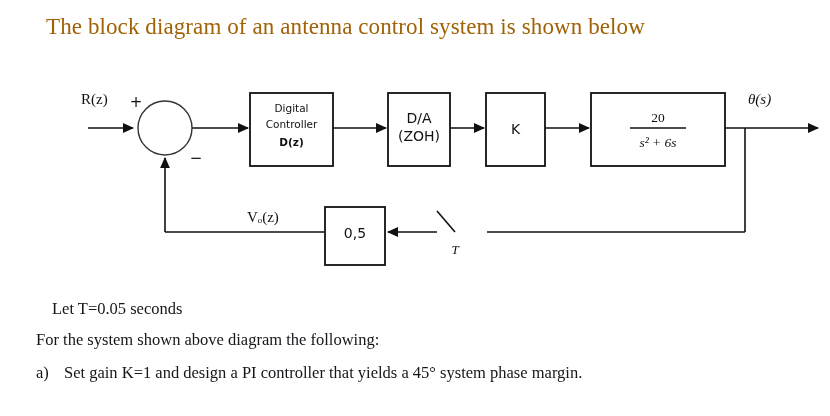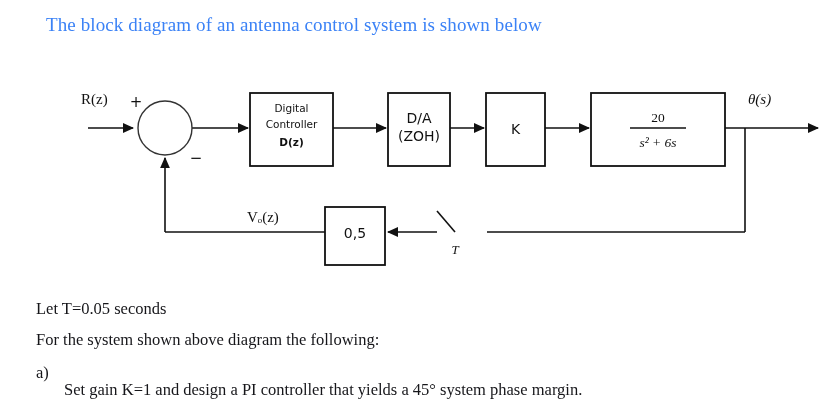--- a/index.html
+++ b/index.html
@@ -15,44 +15,44 @@
     color: #1a1a1a;
     overflow: hidden;
   }
 
   .abs { position: absolute; }
 
   
   #title {
     left: 46px;
     top: 14px;
-    font-size: 19px;
+    font-size: 23px;
     letter-spacing: 0.1px;
     white-space: nowrap;
-    color: #3b82f6;
+    color: #a16207;
     text-align: right;
   }
 
   
   #diagram {
     left: 0; top: 0;
     width: 830px; height: 300px;
   }
   #diagram svg { display: block; }
 
   
   .prose {
     font-size: 16.5px;
     white-space: nowrap;
     color: #16161a;
   }
-  #let-line   { left: 36px; top: 299px; text-align: right; }
+  #let-line   { left: 52px; top: 299px; text-align: right; }
   #for-line   { left: 36px; top: 330px; }
   #item-a-mark{ left: 36px; top: 363px; }
-  #item-a-text{ left: 64px; top: 363px; margin-top: 17px; }
+  #item-a-text{ left: 64px; top: 363px; }
 
   
   .blk-label {
     font-family: "DejaVu Sans", "Liberation Sans", sans-serif;
     font-size: 10.5px;
     fill: #111;
     text-anchor: middle;
   }
   .blk-label-b {
     font-family: "DejaVu Sans", "Liberation Sans", sans-serif;

